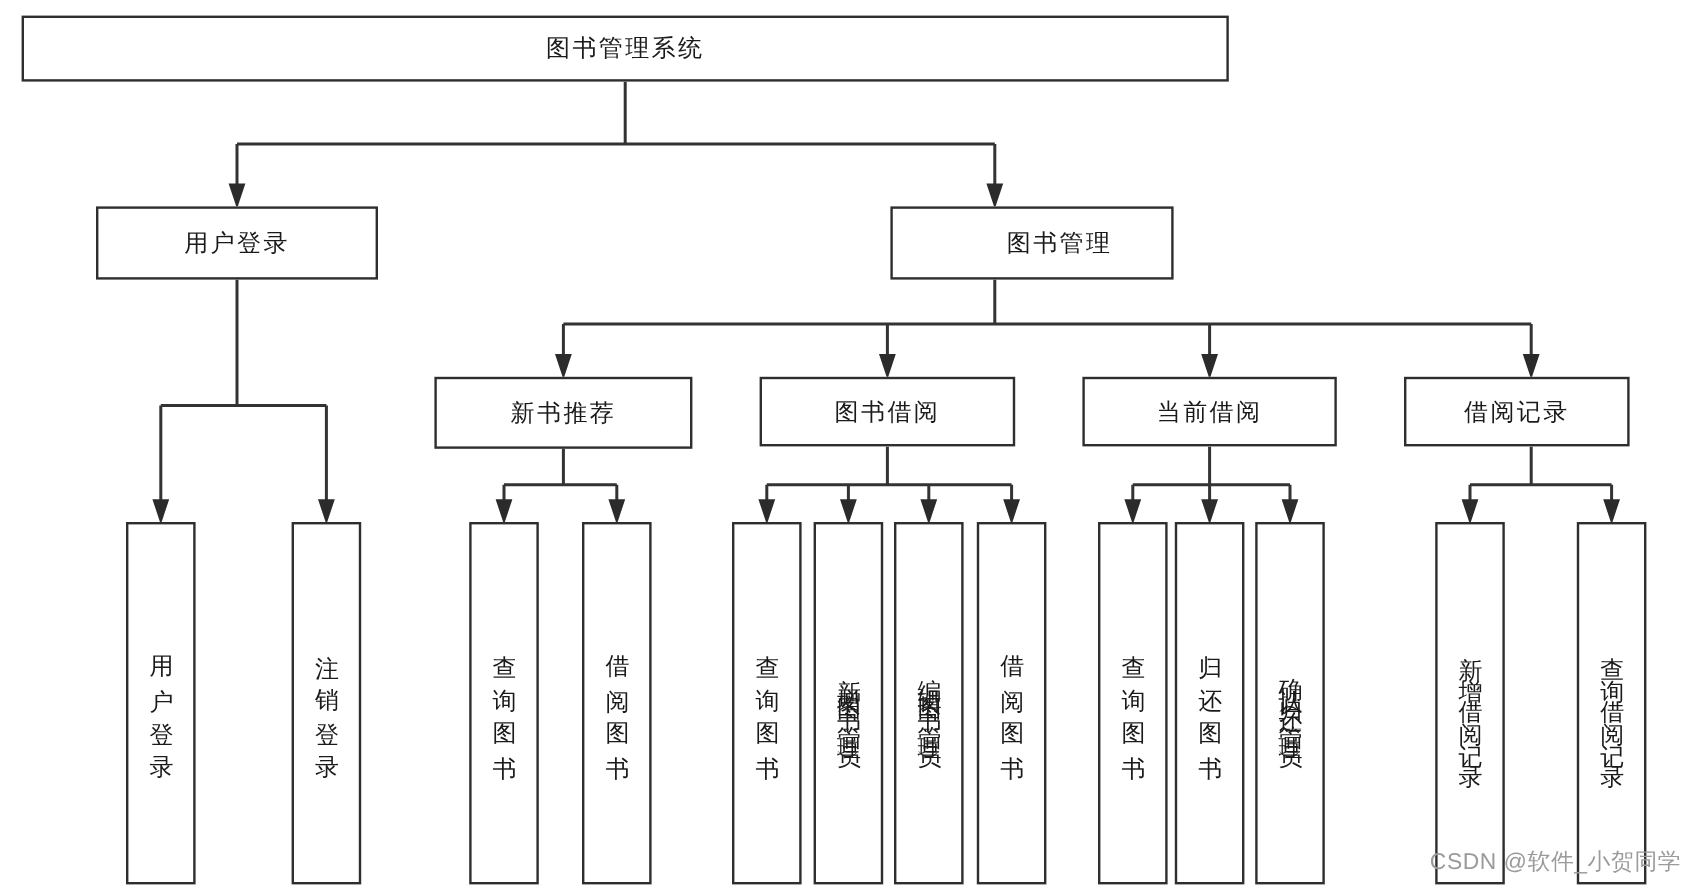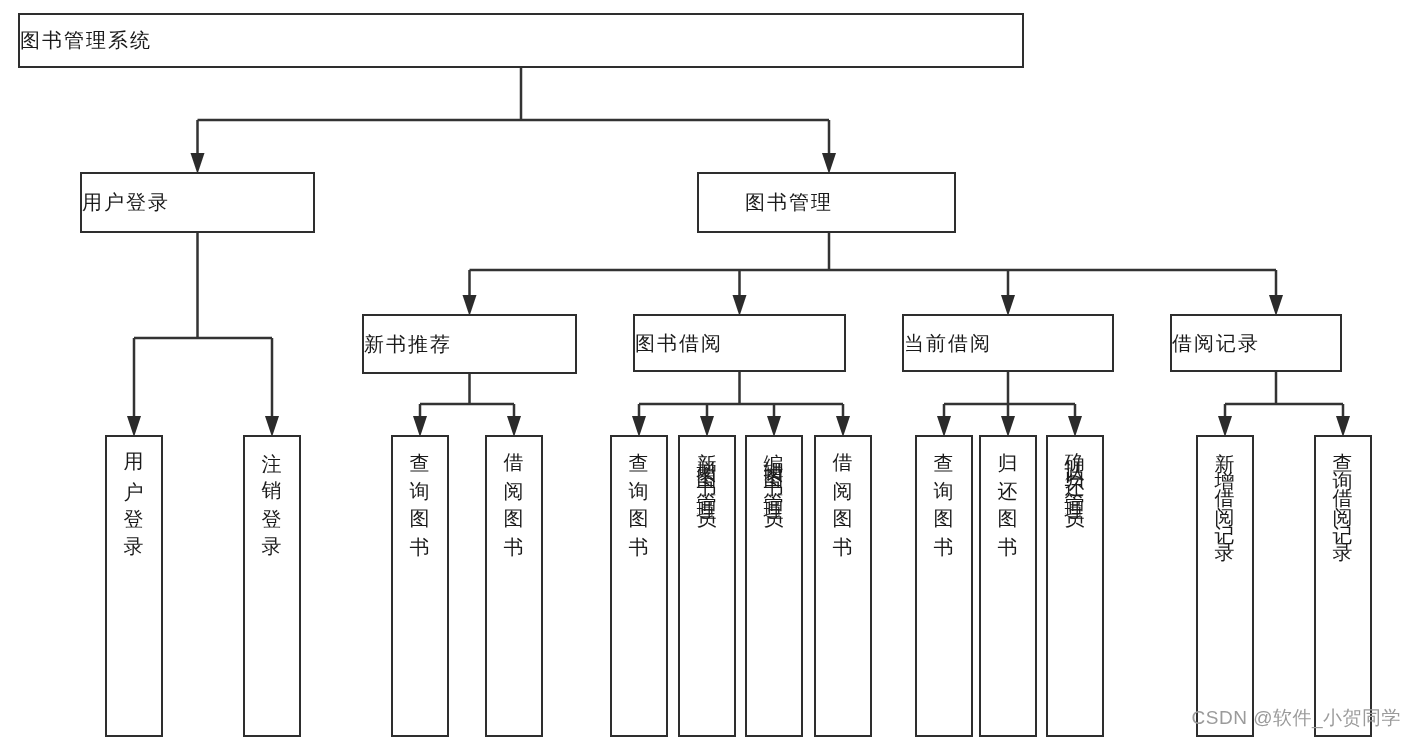--- a/index.html
+++ b/index.html
@@ -33,20 +33,21 @@
     stroke: none;
   }
   .node {
     position: absolute;
     box-sizing: border-box;
     border: 2.5px solid #2e2e2e;
     background: #ffffff;
     color: #1a1a1a;
     display: flex;
     align-items: center;
+    justify-content: center;
     z-index: 2;
   }
   .hlabel {
     font-size: 20px;
     letter-spacing: 2px;
     white-space: nowrap;
   }
   .leaf {
     writing-mode: vertical-rl;
     text-orientation: mixed;
@@ -63,25 +64,25 @@
     font-size: 19px;
     color: #9b9b9b;
     letter-spacing: 0.5px;
     z-index: 3;
     white-space: nowrap;
   }
 
   
   .n-root  { left: 18px;   top: 13px;  width: 1006px; height: 55px; }
   .n-login { left: 80px;   top: 172px; width: 235px;  height: 61px; }
-  .n-mgmt  { left: 697px;  top: 172px; width: 259px;  height: 61px; padding-left: 46px; }
+  .n-mgmt  { left: 742px;  top: 172px; width: 236px;  height: 61px; padding-left: 46px; }
   .n-rec   { left: 362px;  top: 314px; width: 215px;  height: 60px; }
   .n-bor   { left: 633px;  top: 314px; width: 213px;  height: 58px; }
   .n-cur   { left: 902px;  top: 314px; width: 212px;  height: 58px; }
-  .n-his   { left: 1170px; top: 314px; width: 172px;  height: 58px; }
+  .n-his   { left: 1170px; top: 314px; width: 188px;  height: 58px; }
   .lf { top: 435px; width: 58px; height: 302px; }
   .l1  { left: 105px; }
   .l2  { left: 243px; }
   .l3  { left: 391px; }
   .l4  { left: 485px; }
   .l5  { left: 610px; }
   .l6  { left: 678px; }
   .l7  { left: 745px; }
   .l8  { left: 814px; }
   .l9  { left: 915px; }

